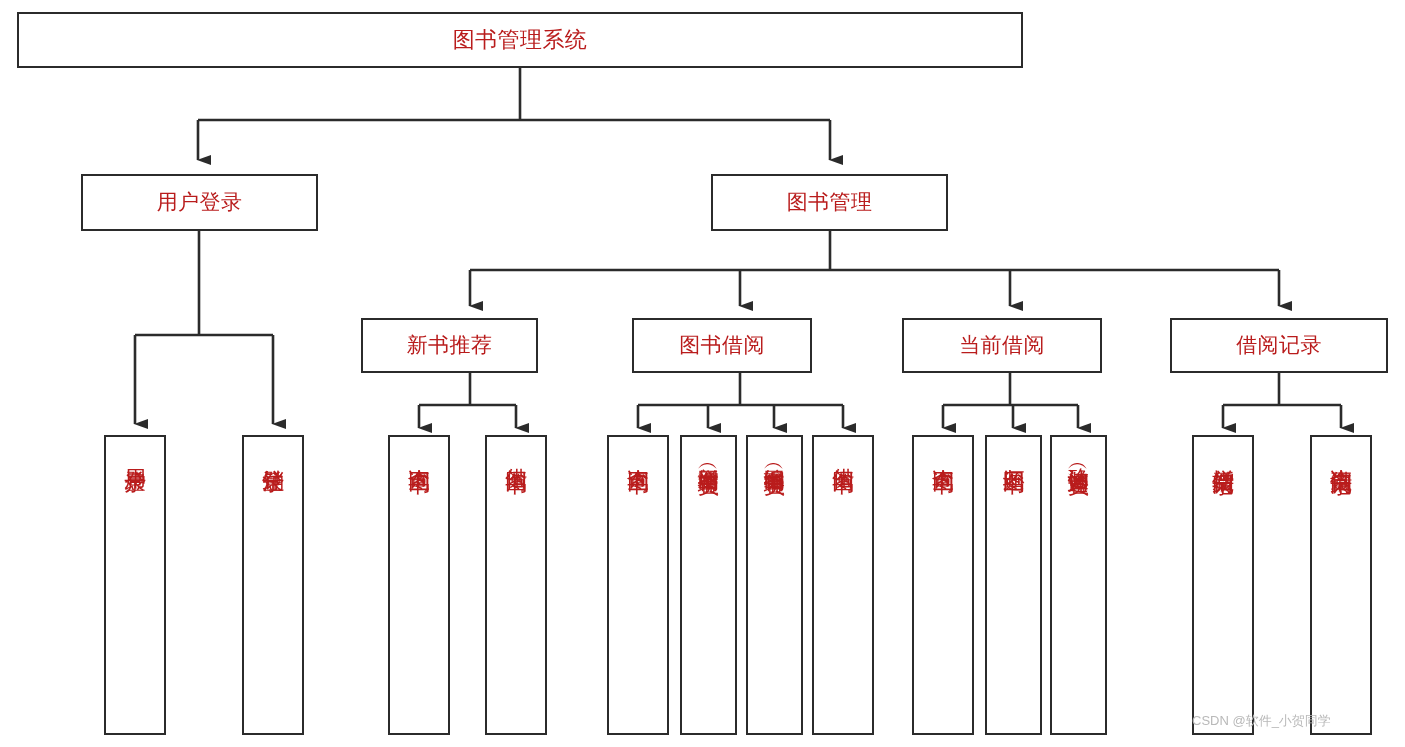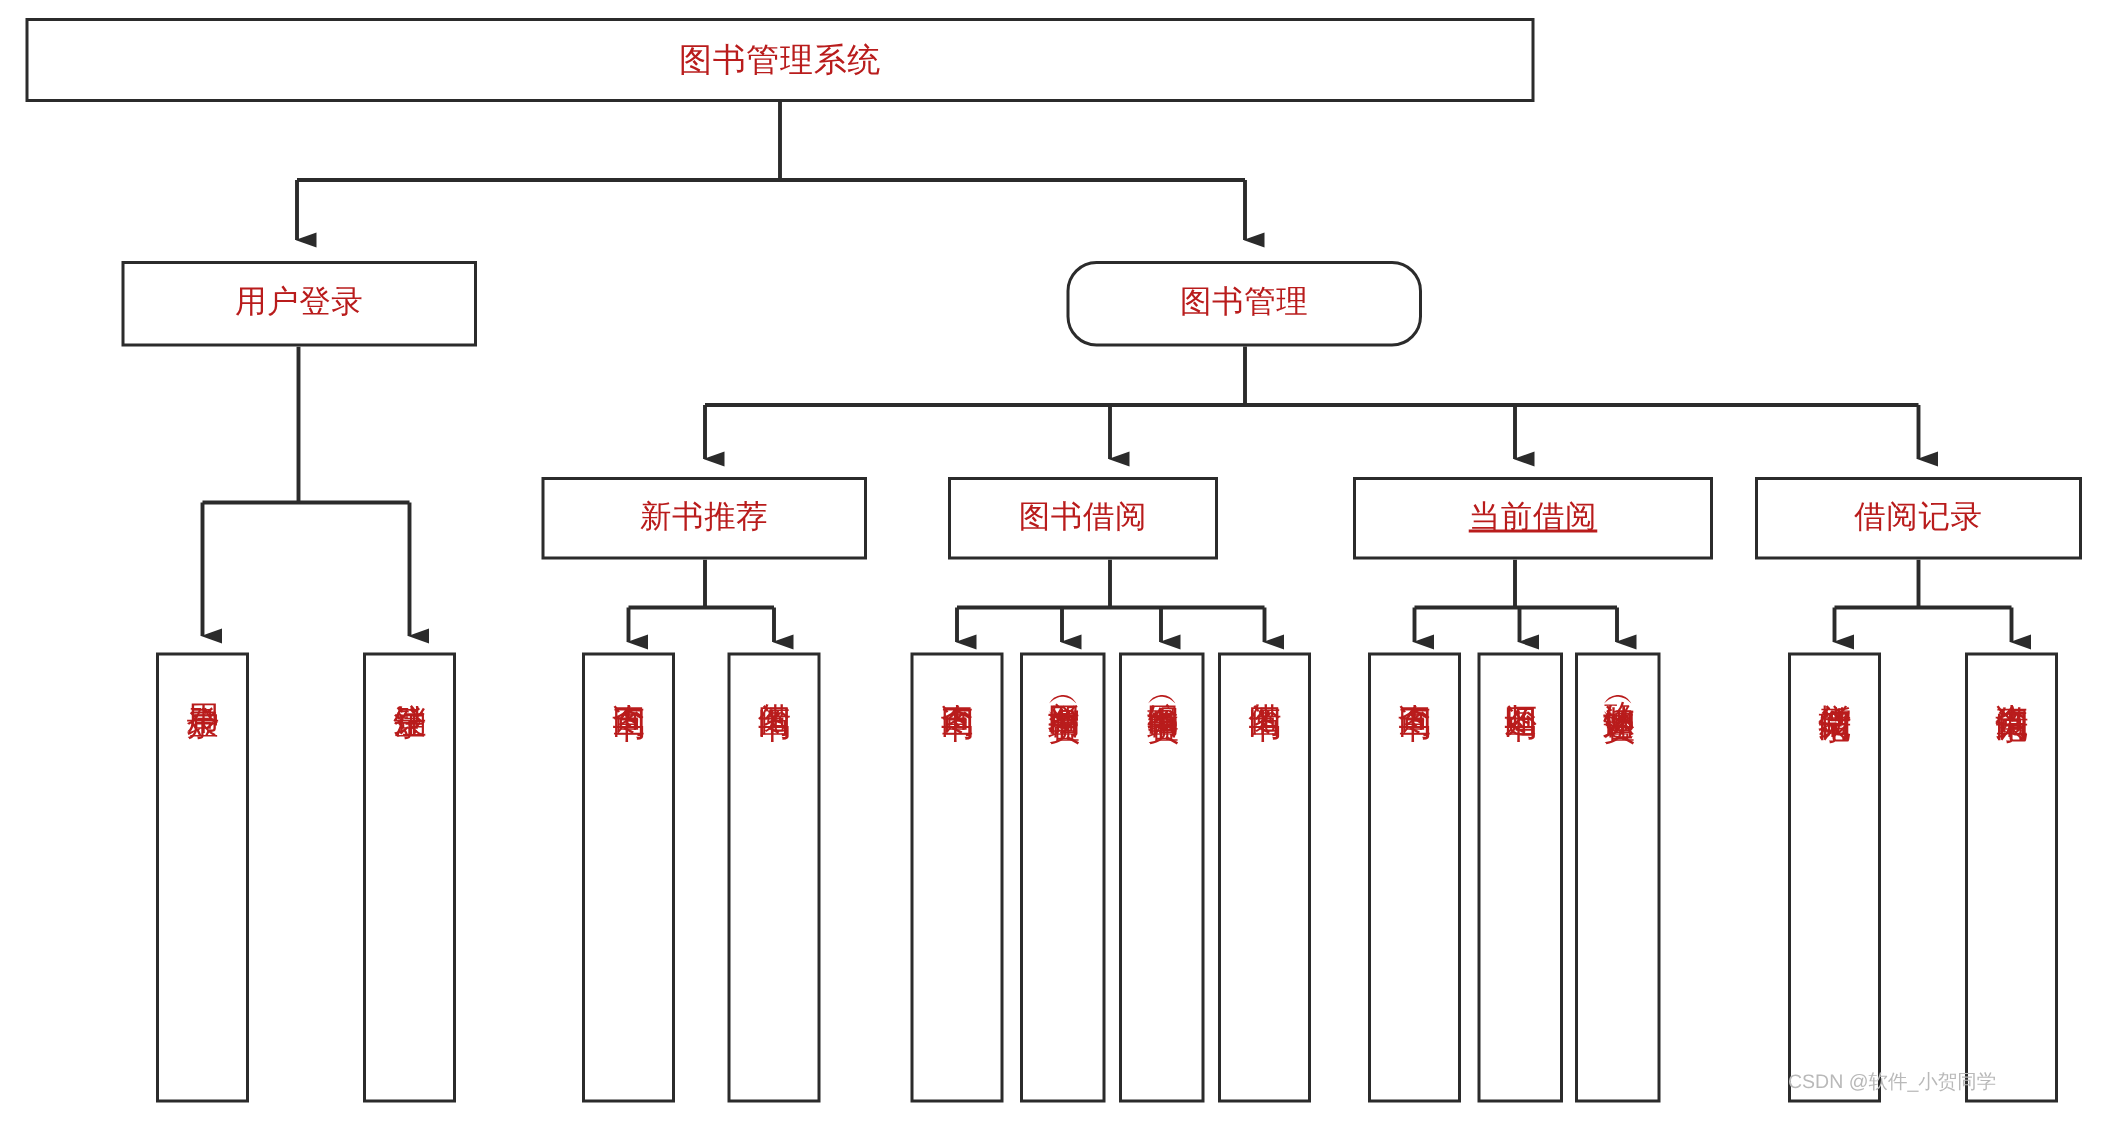--- a/index.html
+++ b/index.html
@@ -133,31 +133,31 @@
     </g>
   </svg>
 
   <div class="node h root" style="left:17px; top:12px; width:1006px; height:56px;">
     <span class="node-label">图书管理系统</span>
   </div>
 
   <div class="node h" style="left:81px; top:174px; width:237px; height:57px;">
     <span class="node-label">用户登录</span>
   </div>
-  <div class="node h" style="left:711px; top:174px; width:237px; height:57px;border-radius:20px;">
+  <div class="node h" style="left:711px; top:174px; width:237px; height:57px;">
     <span class="node-label">图书管理</span>
   </div>
 
-  <div class="node h" style="left:361px; top:318px; width:217px; height:55px;">
+  <div class="node h" style="left:361px; top:318px; width:177px; height:55px;">
     <span class="node-label">新书推荐</span>
   </div>
   <div class="node h" style="left:632px; top:318px; width:180px; height:55px;">
     <span class="node-label">图书借阅</span>
   </div>
-  <div class="node h" style="left:902px; top:318px; width:240px; height:55px;text-decoration:underline;">
+  <div class="node h" style="left:902px; top:318px; width:200px; height:55px;">
     <span class="node-label">当前借阅</span>
   </div>
   <div class="node h" style="left:1170px; top:318px; width:218px; height:55px;">
     <span class="node-label">借阅记录</span>
   </div>
 
   <div class="node v" style="left:104px; top:435px; width:62px; height:300px;">
     <span class="node-label">用户登录</span>
   </div>
   <div class="node v" style="left:242px; top:435px; width:62px; height:300px;">

